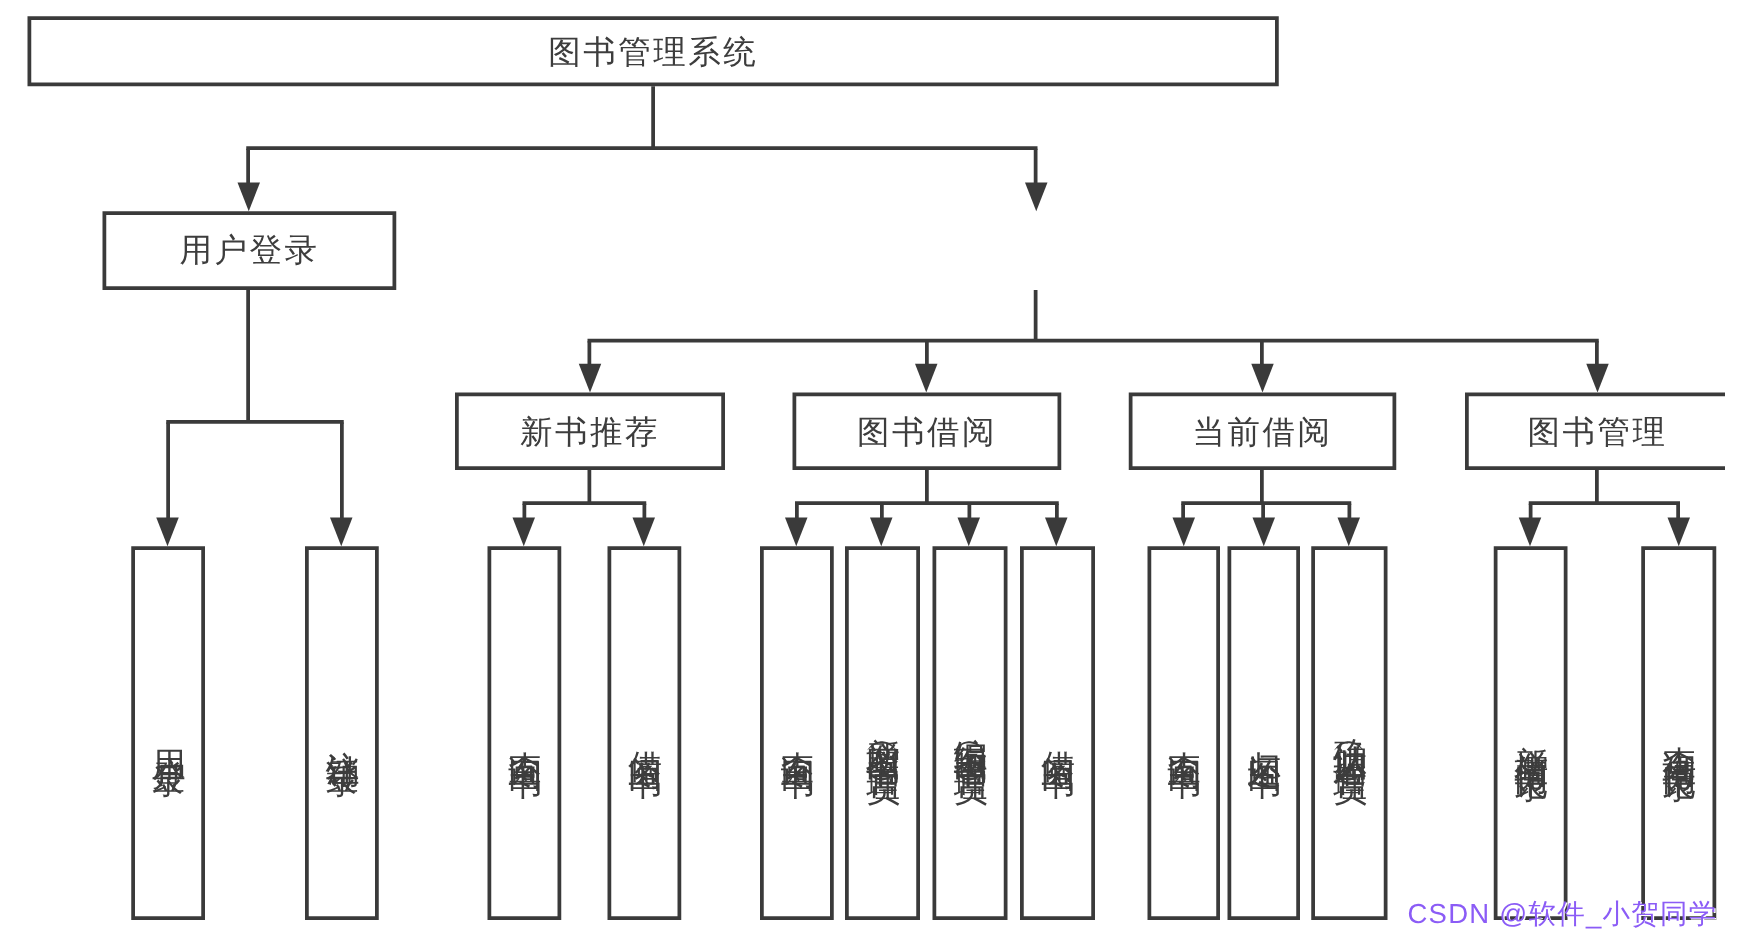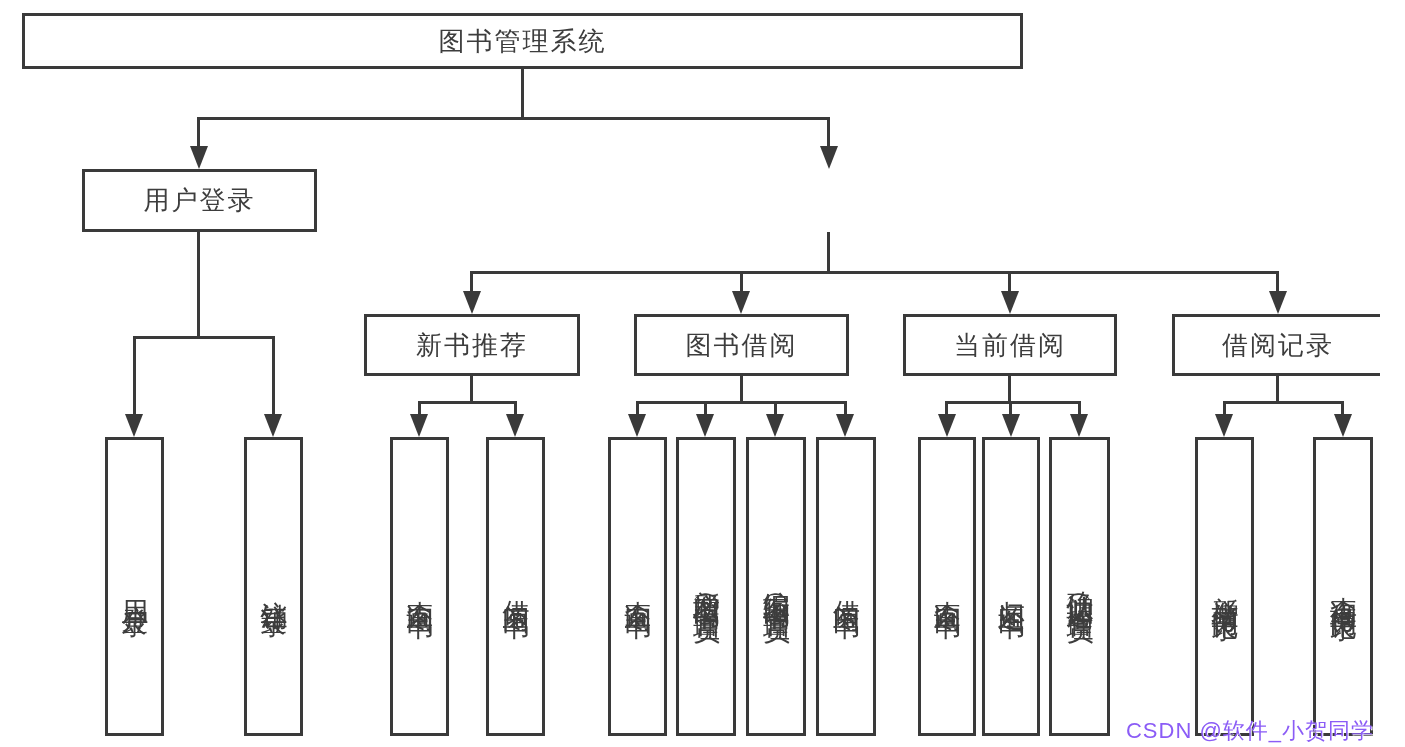--- a/index.html
+++ b/index.html
@@ -94,21 +94,21 @@
   <div class="box" style="left:364px;top:314px;width:216px;height:62px;">
     <span>新书推荐</span>
   </div>
   <div class="box" style="left:903px;top:314px;width:214px;height:62px;">
     <span>当前借阅</span>
   </div>
   <div class="box" style="left:634px;top:314px;width:215px;height:62px;">
     <span>图书借阅</span>
   </div>
   <div class="box" style="left:1172px;top:314px;width:212px;height:62px;">
-    <span>借阅记录</span>
+    <span>图书管理</span>
   </div>
 
   <div class="vline" style="left:470px;top:376px;height:27px;"></div>
   <div class="hline" style="left:418px;top:401px;width:99px;"></div>
   <div class="vline" style="left:418px;top:403px;height:14px;"></div>
   <div class="arrow" style="left:410px;top:414px;"></div>
   <div class="vline" style="left:514px;top:403px;height:14px;"></div>
   <div class="arrow" style="left:506px;top:414px;"></div>
 
   <div class="vline" style="left:740px;top:376px;height:27px;"></div>

